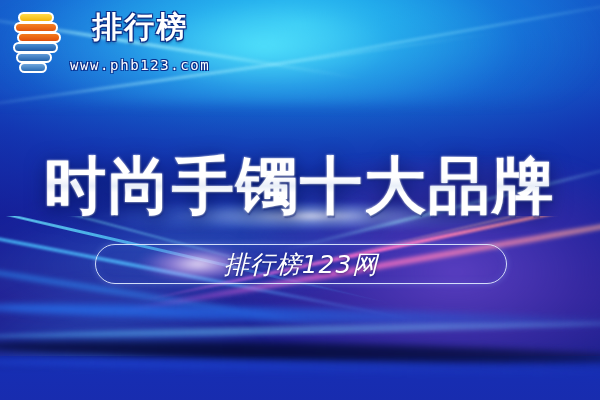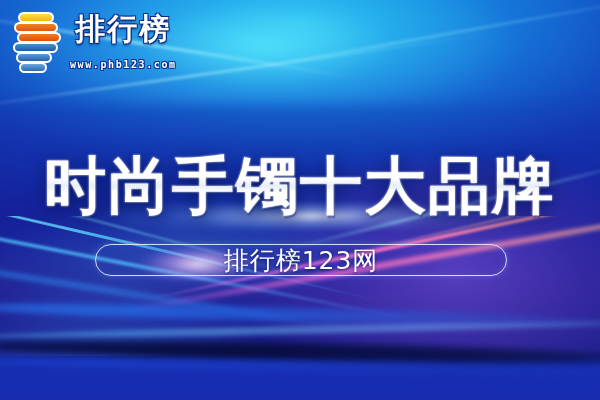--- a/index.html
+++ b/index.html
@@ -288,22 +288,22 @@
     color: #ffffff;
     letter-spacing: 2px;
     text-shadow:
       -1px -1px 0 #0a2d86, 1px -1px 0 #0a2d86,
       -1px  1px 0 #0a2d86, 1px  1px 0 #0a2d86,
       0 2px 3px rgba(0,20,80,0.6);
     font-family: "DejaVu Sans", sans-serif;
   }
   .logo-url {
     margin-top: 16px;
-    font-size: 10px;
-    font-weight: bold;
+    font-size: 14px;
+    font-weight: normal;
     letter-spacing: 1.6px;
     color: #ffffff;
     text-shadow:
       -1px -1px 0 #0b2f8c, 1px -1px 0 #0b2f8c,
       -1px  1px 0 #0b2f8c, 1px  1px 0 #0b2f8c;
     font-family: "DejaVu Sans Mono", monospace;
   }
 
   
   .title {
@@ -330,29 +330,30 @@
       drop-shadow(1px 2px 0 rgba(10,30,110,0.55))
       drop-shadow(0 4px 10px rgba(0,15,80,0.7));
   }
 
   
   .subtitle-pill {
     position: absolute;
     left: 95px;
     top: 244px;
     width: 412px;
-    height: 32px;
+    height: 40px;
     border: 1.6px solid rgba(225,236,255,0.92);
     border-radius: 21px;
     box-sizing: border-box;
     display: flex;
     align-items: center;
     justify-content: center;
     z-index: 5;
     box-shadow: 0 0 6px rgba(150,190,255,0.3), inset 0 0 8px rgba(120,170,255,0.12);
+    font-style: italic;
   }
   .subtitle-text {
     font-size: 25px;
     color: #ffffff;
     letter-spacing: 1px;
     font-family: "DejaVu Sans", sans-serif;
     text-shadow: 0 1px 3px rgba(5,20,90,0.7);
   }
 </style>
 </head>

